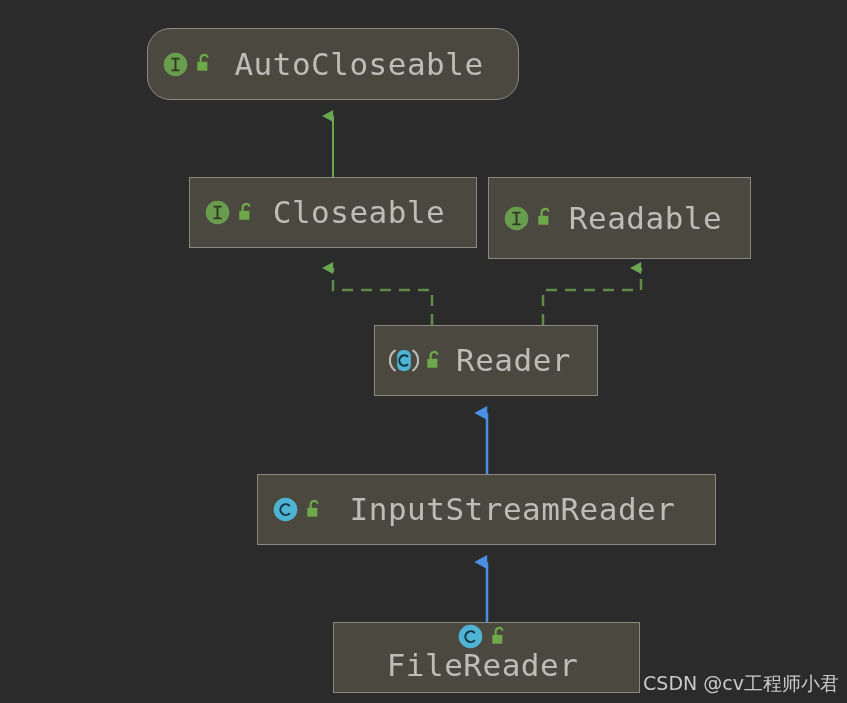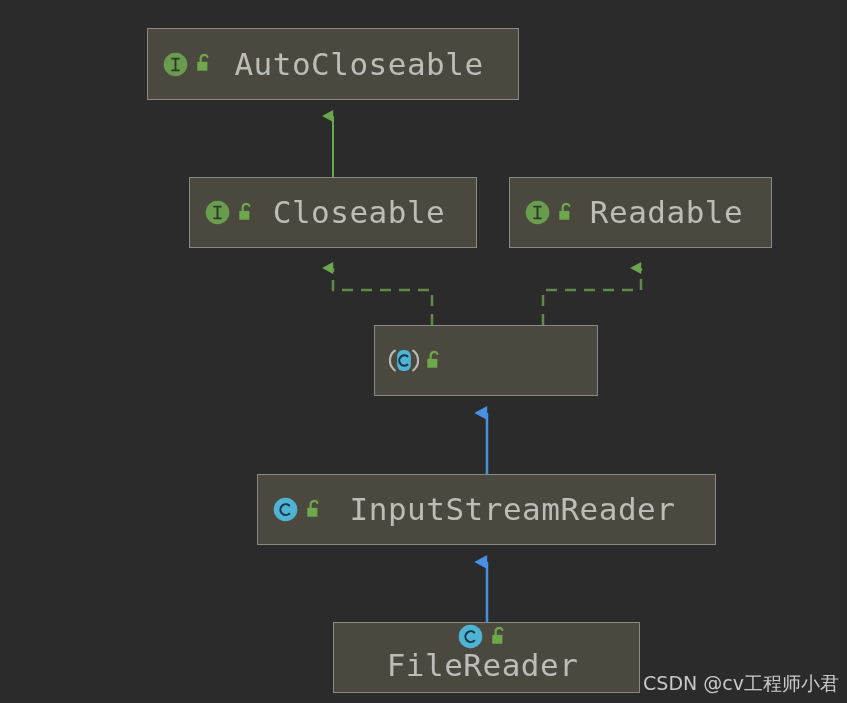--- a/index.html
+++ b/index.html
@@ -87,21 +87,21 @@
 
     <path d="M 432,325 L 432,290 L 333,290 L 333,268" fill="none" stroke="#5f8a4a" stroke-width="2.5" stroke-dasharray="11 8" marker-end="url(#ah-green-dash)"></path>
 
     <path d="M 543,325 L 543,290 L 641,290 L 641,268" fill="none" stroke="#5f8a4a" stroke-width="2.5" stroke-dasharray="11 8" marker-end="url(#ah-green-dash)"></path>
 
     <path d="M 487,474 L 487,413" fill="none" stroke="#4a90e2" stroke-width="2.5" marker-end="url(#ah-blue)"></path>
 
     <path d="M 487,622 L 487,562" fill="none" stroke="#4a90e2" stroke-width="2.5" marker-end="url(#ah-blue)"></path>
   </svg>
 
-  <div class="node" style="left:147px; top:28px; width:372px; height:72px;">
+  <div class="node" style="left:147px; top:28px; width:372px; height:72px;border-radius:23px;">
     <span class="icons">
       <svg class="ic" width="27" height="27" viewBox="0 0 24 24">
         <circle cx="12" cy="12" r="10.5" fill="#6a9c4f"></circle>
         <path d="M9 6.8 h6 M9 17.2 h6 M12 6.8 v10.4" stroke="#2f3a22" stroke-width="1.7" fill="none" stroke-linecap="round"></path>
       </svg>
       <svg class="ic ic-lock" width="20" height="24" viewBox="0 0 16 20">
         <path d="M5.2 8 V5.4 a3 3 0 0 1 5.6 -1.4" stroke="#6fa84b" stroke-width="1.8" fill="none" stroke-linecap="round"></path>
         <rect x="2.4" y="8.2" width="8.4" height="7.4" fill="#6fa84b"></rect>
       </svg>
     </span>
@@ -115,21 +115,21 @@
         <path d="M9 6.8 h6 M9 17.2 h6 M12 6.8 v10.4" stroke="#2f3a22" stroke-width="1.7" fill="none" stroke-linecap="round"></path>
       </svg>
       <svg class="ic ic-lock" width="20" height="24" viewBox="0 0 16 20">
         <path d="M5.2 8 V5.4 a3 3 0 0 1 5.6 -1.4" stroke="#6fa84b" stroke-width="1.8" fill="none" stroke-linecap="round"></path>
         <rect x="2.4" y="8.2" width="8.4" height="7.4" fill="#6fa84b"></rect>
       </svg>
     </span>
     <span class="label">Closeable</span>
   </div>
 
-  <div class="node" style="left:509px; top:177px; width:263px; height:71px;justify-content:flex-end;">
+  <div class="node" style="left:488px; top:177px; width:263px; height:82px;justify-content:flex-end;">
     <span class="icons">
       <svg class="ic" width="27" height="27" viewBox="0 0 24 24">
         <circle cx="12" cy="12" r="10.5" fill="#6a9c4f"></circle>
         <path d="M9 6.8 h6 M9 17.2 h6 M12 6.8 v10.4" stroke="#2f3a22" stroke-width="1.7" fill="none" stroke-linecap="round"></path>
       </svg>
       <svg class="ic ic-lock" width="20" height="24" viewBox="0 0 16 20">
         <path d="M5.2 8 V5.4 a3 3 0 0 1 5.6 -1.4" stroke="#6fa84b" stroke-width="1.8" fill="none" stroke-linecap="round"></path>
         <rect x="2.4" y="8.2" width="8.4" height="7.4" fill="#6fa84b"></rect>
       </svg>
     </span>
@@ -142,20 +142,21 @@
         <path d="M5.2 3.2 a11 11 0 0 0 0 17.6" stroke="#b9b9b4" stroke-width="2" fill="none" stroke-linecap="round"></path>
         <path d="M21.8 3.2 a11 11 0 0 1 0 17.6" stroke="#b9b9b4" stroke-width="2" fill="none" stroke-linecap="round"></path>
         <rect x="7.3" y="2.6" width="12.4" height="18.8" rx="5.4" fill="#4fb3d4"></rect>
         <path d="M16.6 8.3 a4.6 4.6 0 1 0 0 7.4" stroke="#14384a" stroke-width="1.9" fill="none" stroke-linecap="round"></path>
       </svg>
       <svg class="ic ic-lock" width="20" height="24" viewBox="0 0 16 20">
         <path d="M5.2 8 V5.4 a3 3 0 0 1 5.6 -1.4" stroke="#6fa84b" stroke-width="1.8" fill="none" stroke-linecap="round"></path>
         <rect x="2.4" y="8.2" width="8.4" height="7.4" fill="#6fa84b"></rect>
       </svg>
     </span>
+    <span class="label">Reader</span>
   </div>
 
   <div class="node" style="left:257px; top:474px; width:459px; height:71px;">
     <span class="icons">
       <svg class="ic" width="27" height="27" viewBox="0 0 24 24">
         <circle cx="12" cy="12" r="10.5" fill="#4fb3d4"></circle>
         <path d="M15.3 8.4 a4.8 4.8 0 1 0 0 7.4" stroke="#14384a" stroke-width="1.9" fill="none" stroke-linecap="round"></path>
       </svg>
       <svg class="ic ic-lock" width="20" height="24" viewBox="0 0 16 20">
         <path d="M5.2 8 V5.4 a3 3 0 0 1 5.6 -1.4" stroke="#6fa84b" stroke-width="1.8" fill="none" stroke-linecap="round"></path>

